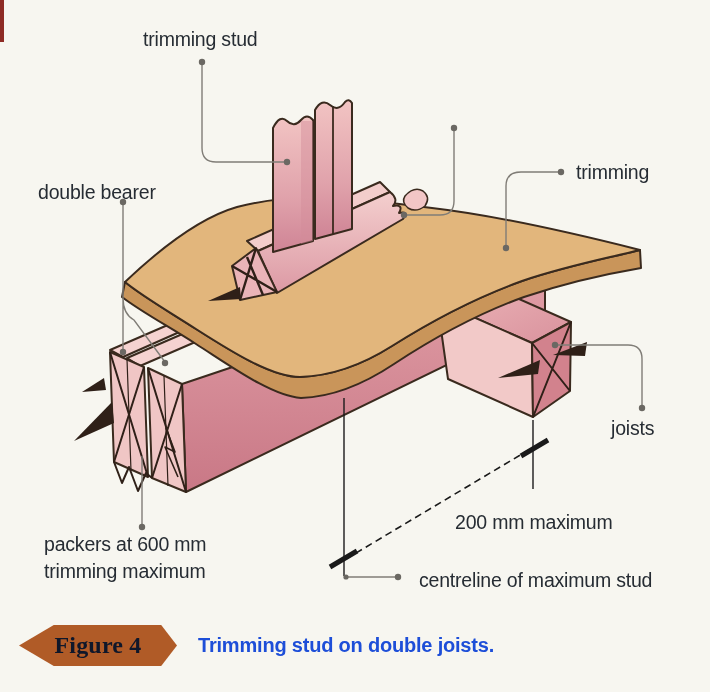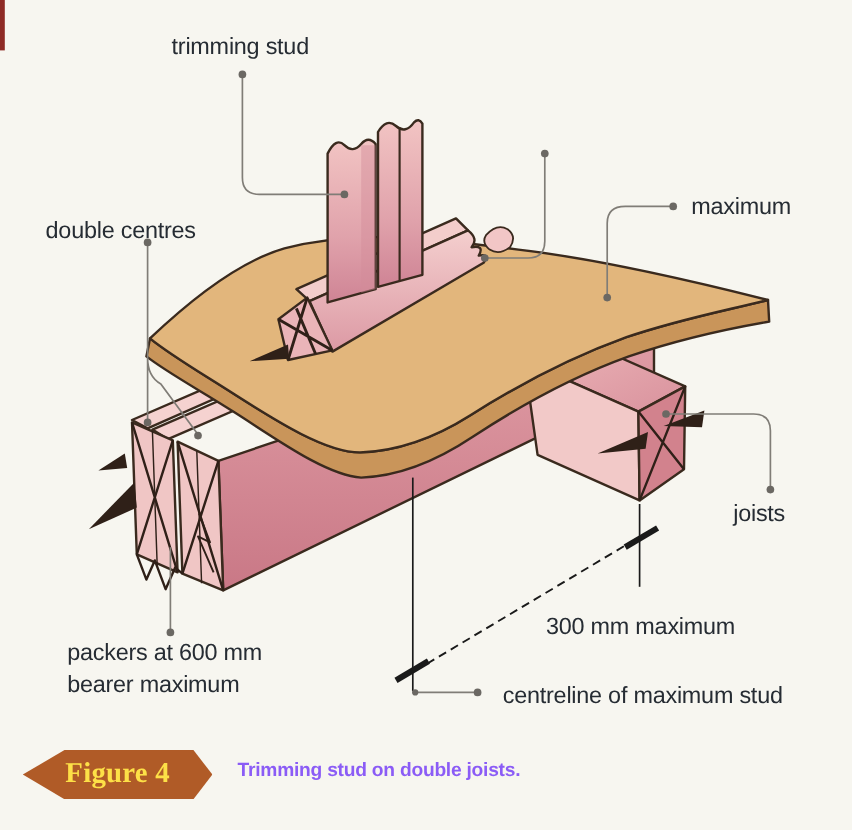--- a/index.html
+++ b/index.html
@@ -7,32 +7,32 @@
     position:relative;width:710px;height:692px;
     background:#F7F6F0;overflow:hidden;
     font-family:"Liberation Sans",sans-serif;
   }
   .redbar{position:absolute;left:0;top:0;width:4px;height:42px;background:#8E2B25;}
   svg.art{position:absolute;left:0;top:0;}
   .lbl{
     position:absolute;font-size:19.5px;line-height:23px;color:#262C33;
     white-space:nowrap;letter-spacing:-0.2px;
   }
-  .lbl.two{white-space:normal;line-height:27px;width:190px;margin-left:12px;}
+  .lbl.two{white-space:normal;line-height:27px;width:190px;}
   .badge{
     position:absolute;left:19px;top:625px;width:158px;height:41px;
     background:#B05B27;
     clip-path:polygon(0 50%,22% 0,90% 0,100% 50%,90% 100%,22% 100%);
     display:flex;align-items:center;justify-content:center;
-    color:#fde047;font-family:"Liberation Serif",serif;font-weight:bold;
+    color:#0f172a;font-family:"Liberation Serif",serif;font-weight:bold;
     font-size:24px;letter-spacing:0.2px;
   }
   .caption{
-    position:absolute;left:198px;top:634px;font-size:16px;font-weight:bold;
-    color:#8b5cf6;letter-spacing:-0.2px;
+    position:absolute;left:198px;top:634px;font-size:20px;font-weight:bold;
+    color:#1d4ed8;letter-spacing:-0.2px;
   }
 </style>
 </head>
 <body>
 
 <div class="stage">
 
   <div class="redbar"></div>
 
   <svg class="art" width="710" height="692" viewBox="0 0 710 692">
@@ -136,28 +136,28 @@
           <circle cx="142" cy="527" r="3.2"></circle>
         <circle cx="555" cy="345" r="3.2"></circle>
           <circle cx="642" cy="408" r="3.2"></circle>
         <circle cx="346" cy="577" r="2.6"></circle>
           <circle cx="398" cy="577" r="3.2"></circle>
       </g>
     </g>
   </svg>
 
   <div class="lbl" style="left:143px;top:28px">trimming stud</div>
-  <div class="lbl" style="left:576px;top:161px">maximum</div>
-  <div class="lbl" style="left:38px;top:181px">double centres</div>
+  <div class="lbl" style="left:576px;top:161px">trimming</div>
+  <div class="lbl" style="left:38px;top:181px">double bearer</div>
   <div class="lbl two" style="left:44px;top:531px">
     <span>packers at 600 mm</span><br>
-    <span>bearer maximum</span>
+    <span>trimming maximum</span>
   </div>
   <div class="lbl" style="left:611px;top:417px">joists</div>
-  <div class="lbl" style="left:455px;top:511px">300 mm maximum</div>
+  <div class="lbl" style="left:455px;top:511px">200 mm maximum</div>
   <div class="lbl" style="left:419px;top:569px">centreline of maximum stud</div>
 
   <div class="badge">
     <span>Figure 4</span>
   </div>
   <div class="caption">Trimming stud on double joists.</div>
 
 </div>
 
 </body></html>

